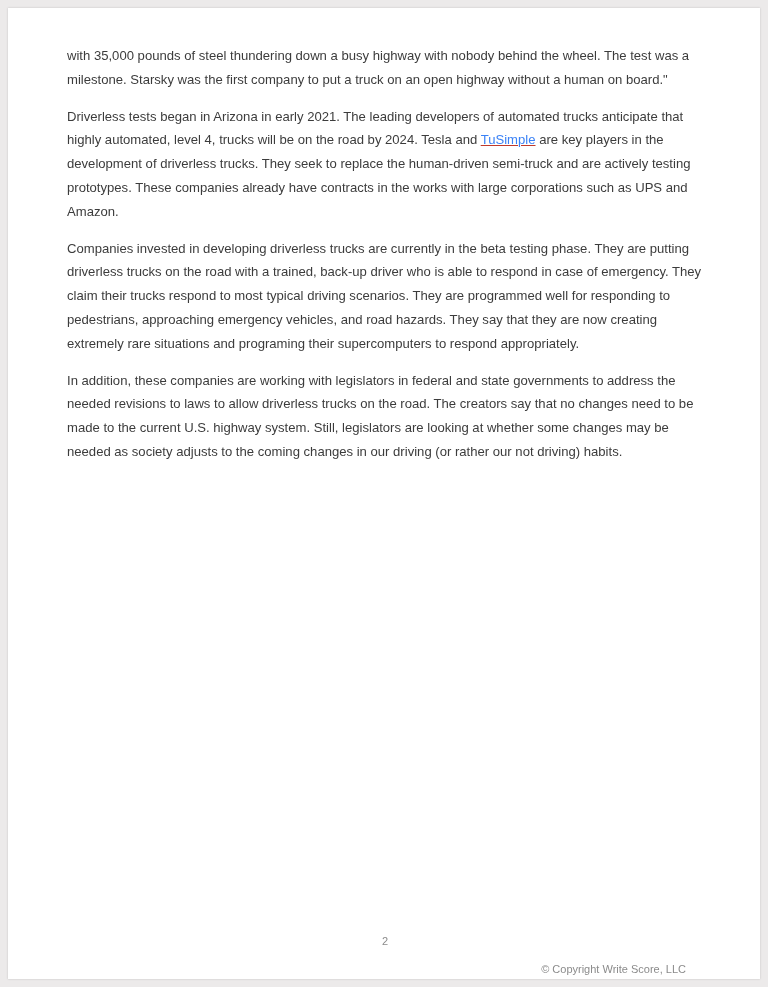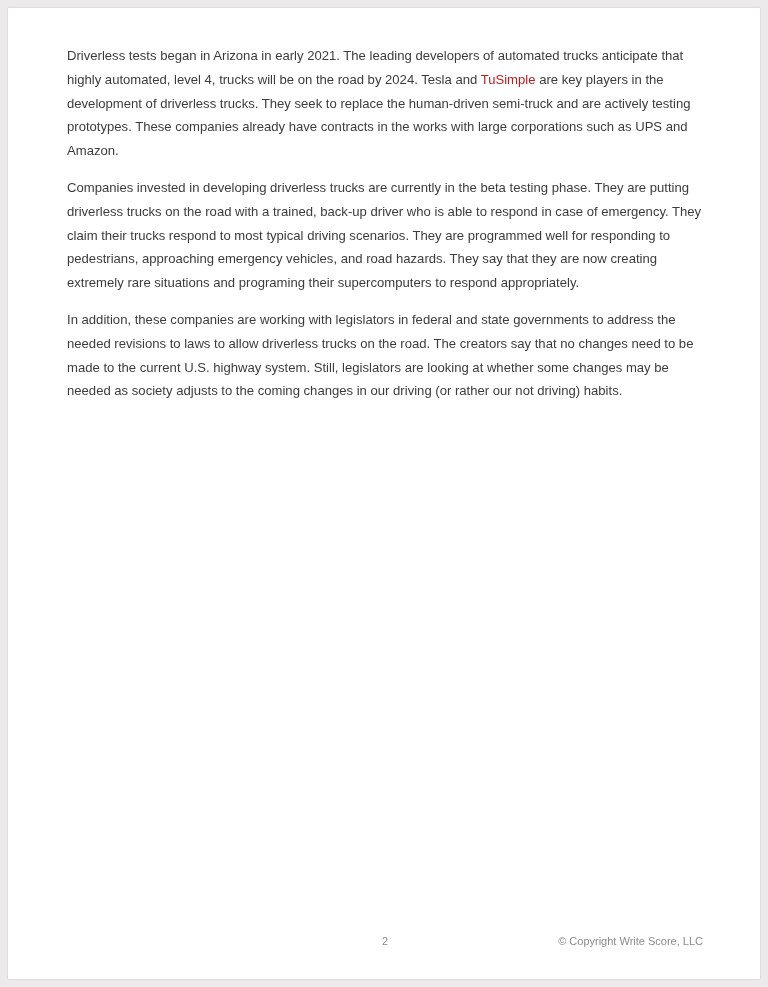--- a/index.html
+++ b/index.html
@@ -33,21 +33,22 @@
   .doc-body {
     font-size: 13.1px;
     line-height: 23.8px;
     color: #3c3c3c;
     text-align: left;
   }
   .doc-body p {
     margin: 0 0 13px 0;
   }
   .link-spelling {
-    color: #b91c1c;
+    color: #3b82f6;
+    text-decoration: underline;
     text-decoration-color: #c0392b;
     text-decoration-style: solid;
   }
   .ital {
   }
   .footer {
     position: absolute;
     left: 59px;
     right: 57px;
     bottom: 28px;
@@ -55,32 +56,36 @@
   }
   .footer-page {
     position: absolute;
     left: 50%;
     transform: translateX(-50%);
     font-size: 11px;
     color: #8b8b8b;
   }
   .footer-copy {
     position: absolute;
-    right: 0;
+    right: 17px;
     font-size: 11px;
     color: #8b8b8b;
     white-space: nowrap;
+    margin-top: 28px;
   }
 </style>
 </head>
 <body>
 
 <div class="page-wrap">
   <div class="page-inner">
     <div class="doc-body">
+      <p>
+        <span>with 35,000 pounds of steel thundering down a busy highway with nobody behind the wheel. The test was a milestone. Starsky was the first company to put a truck on an open highway without a human on board."</span>
+      </p>
       <p>
         <span>Driverless tests began in Arizona in early 2021. The leading developers of automated trucks anticipate that highly automated, level 4, trucks will be on the road by 2024. Tesla and </span><span class="link-spelling">TuSimple</span><span> are key players in the development of driverless trucks. They seek to replace the human-driven semi-truck and are actively testing prototypes. These companies already have contracts in the works with large corporations such as UPS and Amazon.</span>
       </p>
       <p>
         <span>Companies invested in developing driverless trucks are currently in the beta testing phase. They are putting driverless trucks on the road with a trained, back-up driver who is able to respond in case of emergency. They claim their trucks respond to most typical driving scenarios. They are programmed well for responding to pedestrians, approaching emergency vehicles, and road hazards. They say that they are now creating extremely rare situations and programing their supercomputers to respond appropriately.</span>
       </p>
       <p>
         <span>In addition, these companies are working with legislators in federal and state governments to address the needed revisions to laws to allow driverless trucks on the road. The creators say that no changes need to be made to the current U.S. highway system. Still, legislators are looking at whether some changes may be needed as society adjusts to the coming changes in our driving (or rather our </span><span class="ital">not</span><span> driving) habits.</span>
       </p>
     </div>

